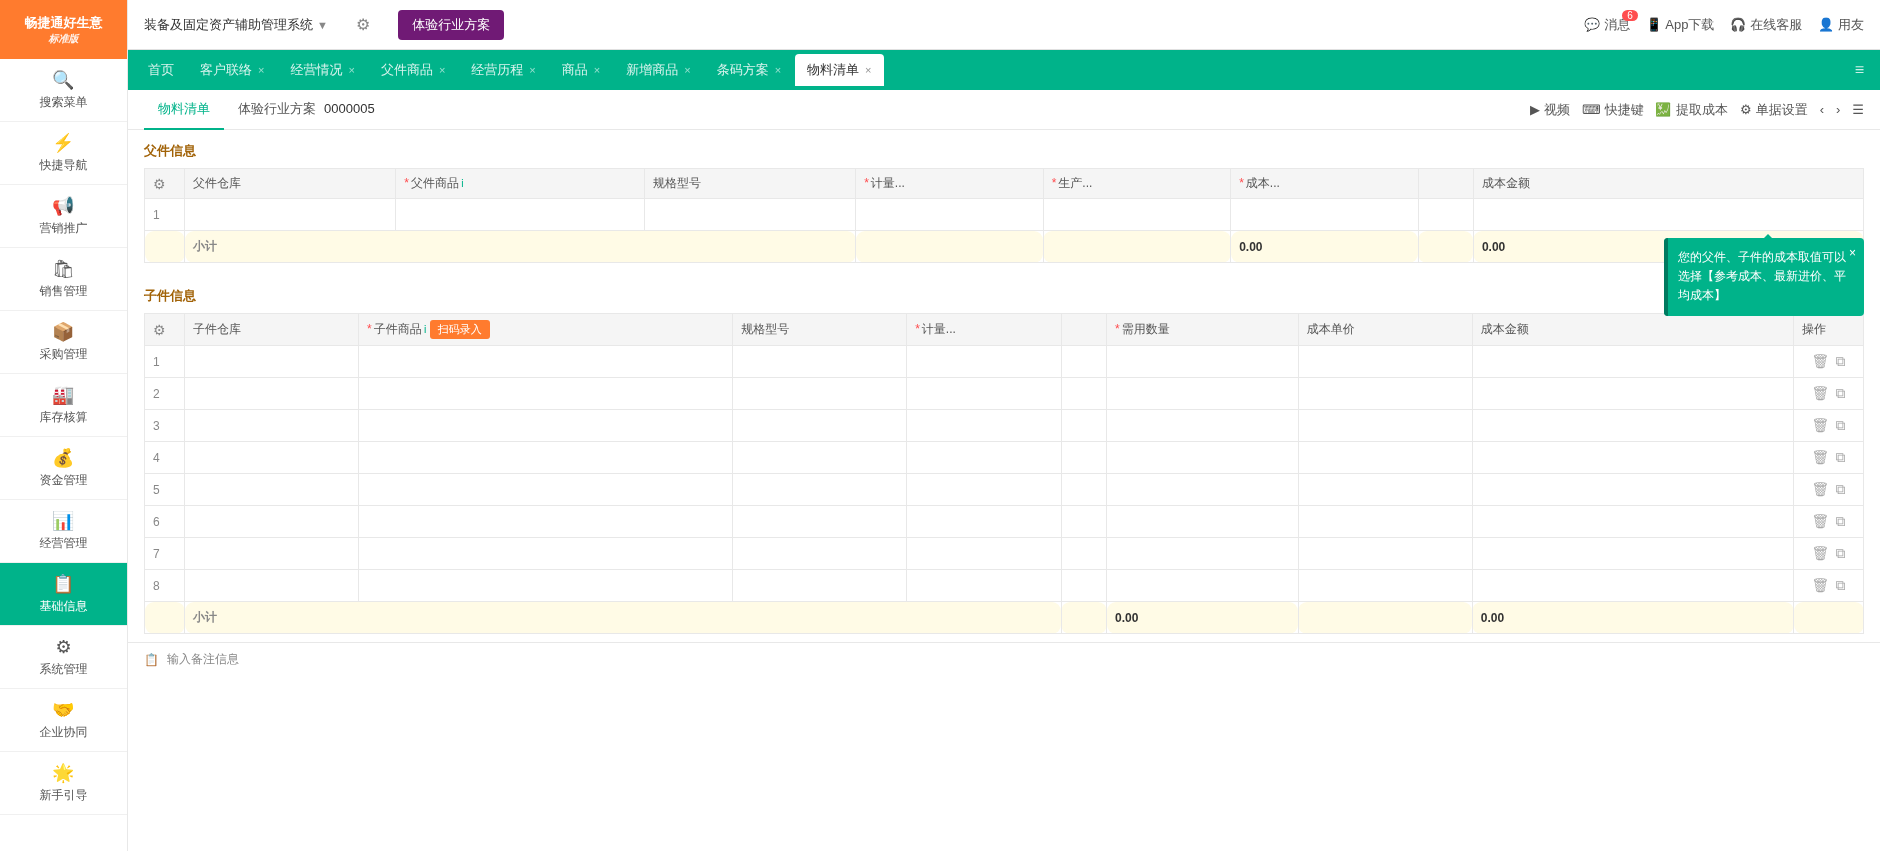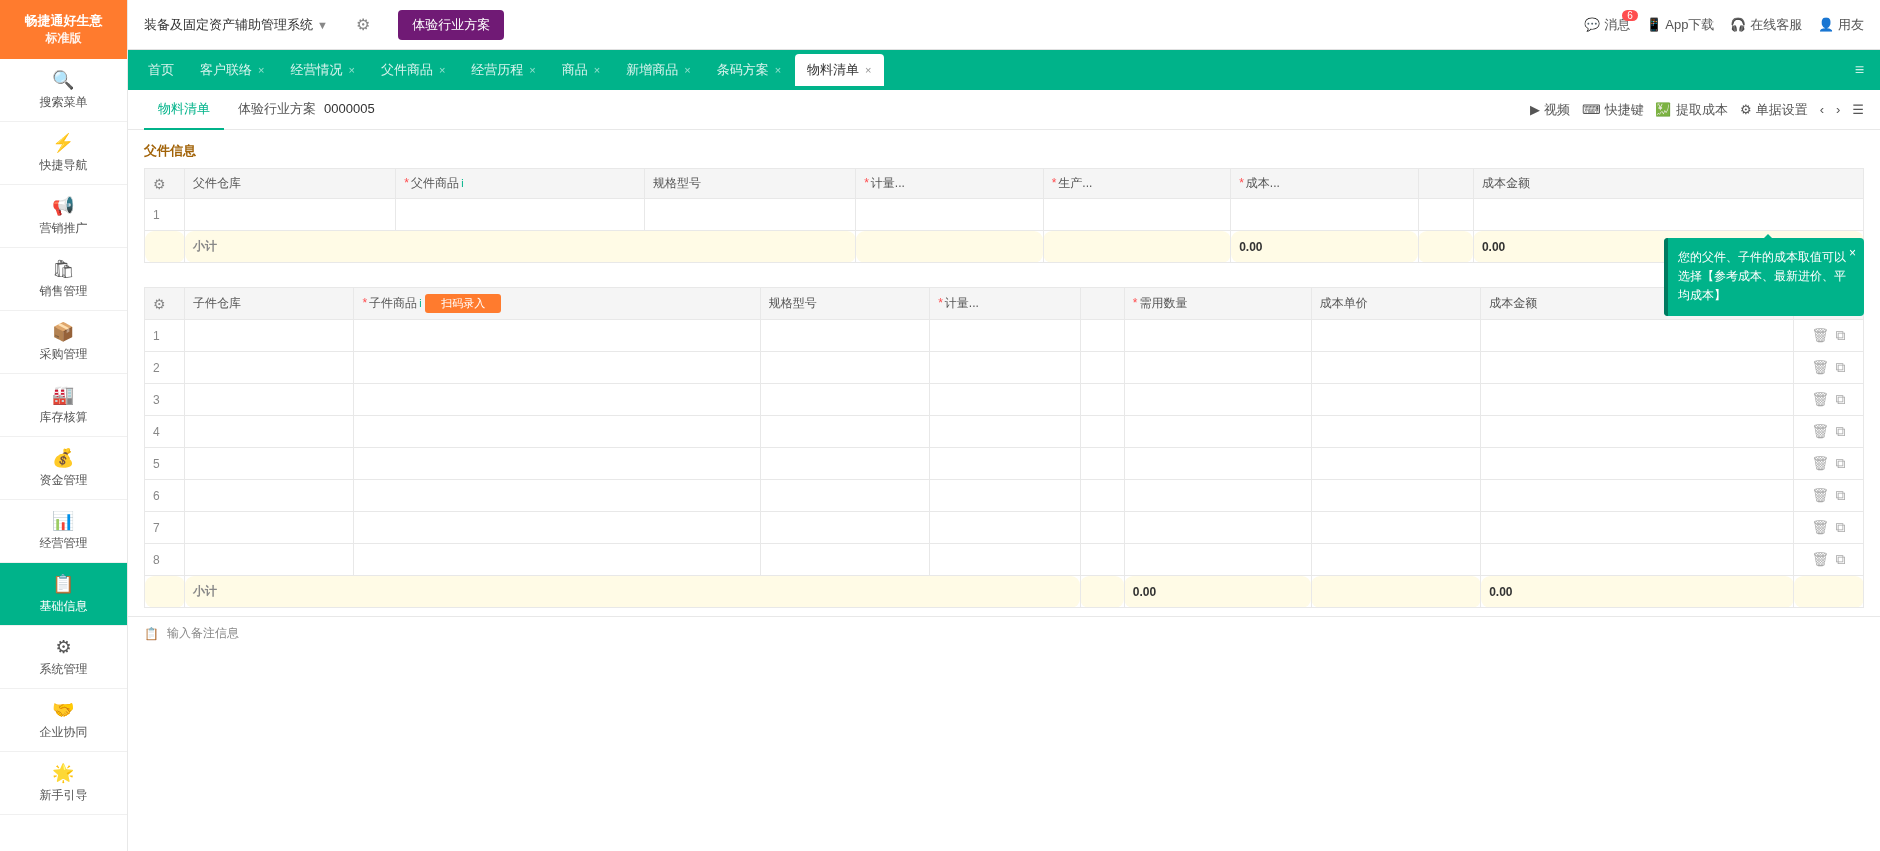--- a/index.html
+++ b/index.html
@@ -20,21 +20,21 @@
       display: flex;
       align-items: center;
       justify-content: center;
       color: #fff;
       font-size: 14px;
       font-weight: bold;
       flex-direction: column;
       padding: 4px;
     }
     .sidebar-logo .logo-text { font-size: 13px; }
-    .sidebar-logo .logo-sub { font-size: 12px; opacity: 0.9; }
+    .sidebar-logo .logo-sub { font-size: 10px; opacity: 0.9; font-style: italic; }
     .sidebar-item {
       display: flex;
       flex-direction: column;
       align-items: center;
       padding: 10px 4px;
       cursor: pointer;
       color: #555;
       font-size: 12px;
       border-bottom: 1px solid #f0f0f0;
     }
@@ -203,21 +203,21 @@
     .data-table td { background: #fff; height: 32px; }
     .data-table .subtotal-row td { background: #fffbe6; font-weight: bold; border-radius: 9px; }
     .col-num { width: 40px; text-align: center; color: #888; }
     .col-settings { width: 36px; text-align: center; }
     .settings-icon { color: #888; cursor: pointer; font-size: 14px; }
 
     .scan-btn {
       background: #ff7b2e;
       color: #fff;
       border: none;
-      padding: 2px 16px;
+      padding: 2px 8px;
       border-radius: 3px;
       font-size: 11px;
       cursor: pointer;
     }
 
     .action-icons { display: flex; gap: 6px; justify-content: center; }
     .action-icon { color: #aaa; cursor: pointer; font-size: 14px; }
 
     
     .tooltip-box {
@@ -495,20 +495,21 @@
               <td></td>
               <td class="text-right">0.00</td>
               <td></td>
               <td class="text-right">0.00</td>
             </tr>
           </tbody>
         </table>
       </div>
 
       <div class="section" style="margin-top:12px;">
+        <div class="section-title">子件信息</div>
         <table class="data-table">
           <thead>
             <tr>
               <th class="col-settings">
                 <span class="settings-icon">⚙</span>
               </th>
               <th>子件仓库</th>
               <th>
                 <span class="required">*</span>子件商品<span style="color:#00b38a;font-size:11px;margin-left:2px;">ℹ</span>
                 <button class="scan-btn">扫码录入</button>

